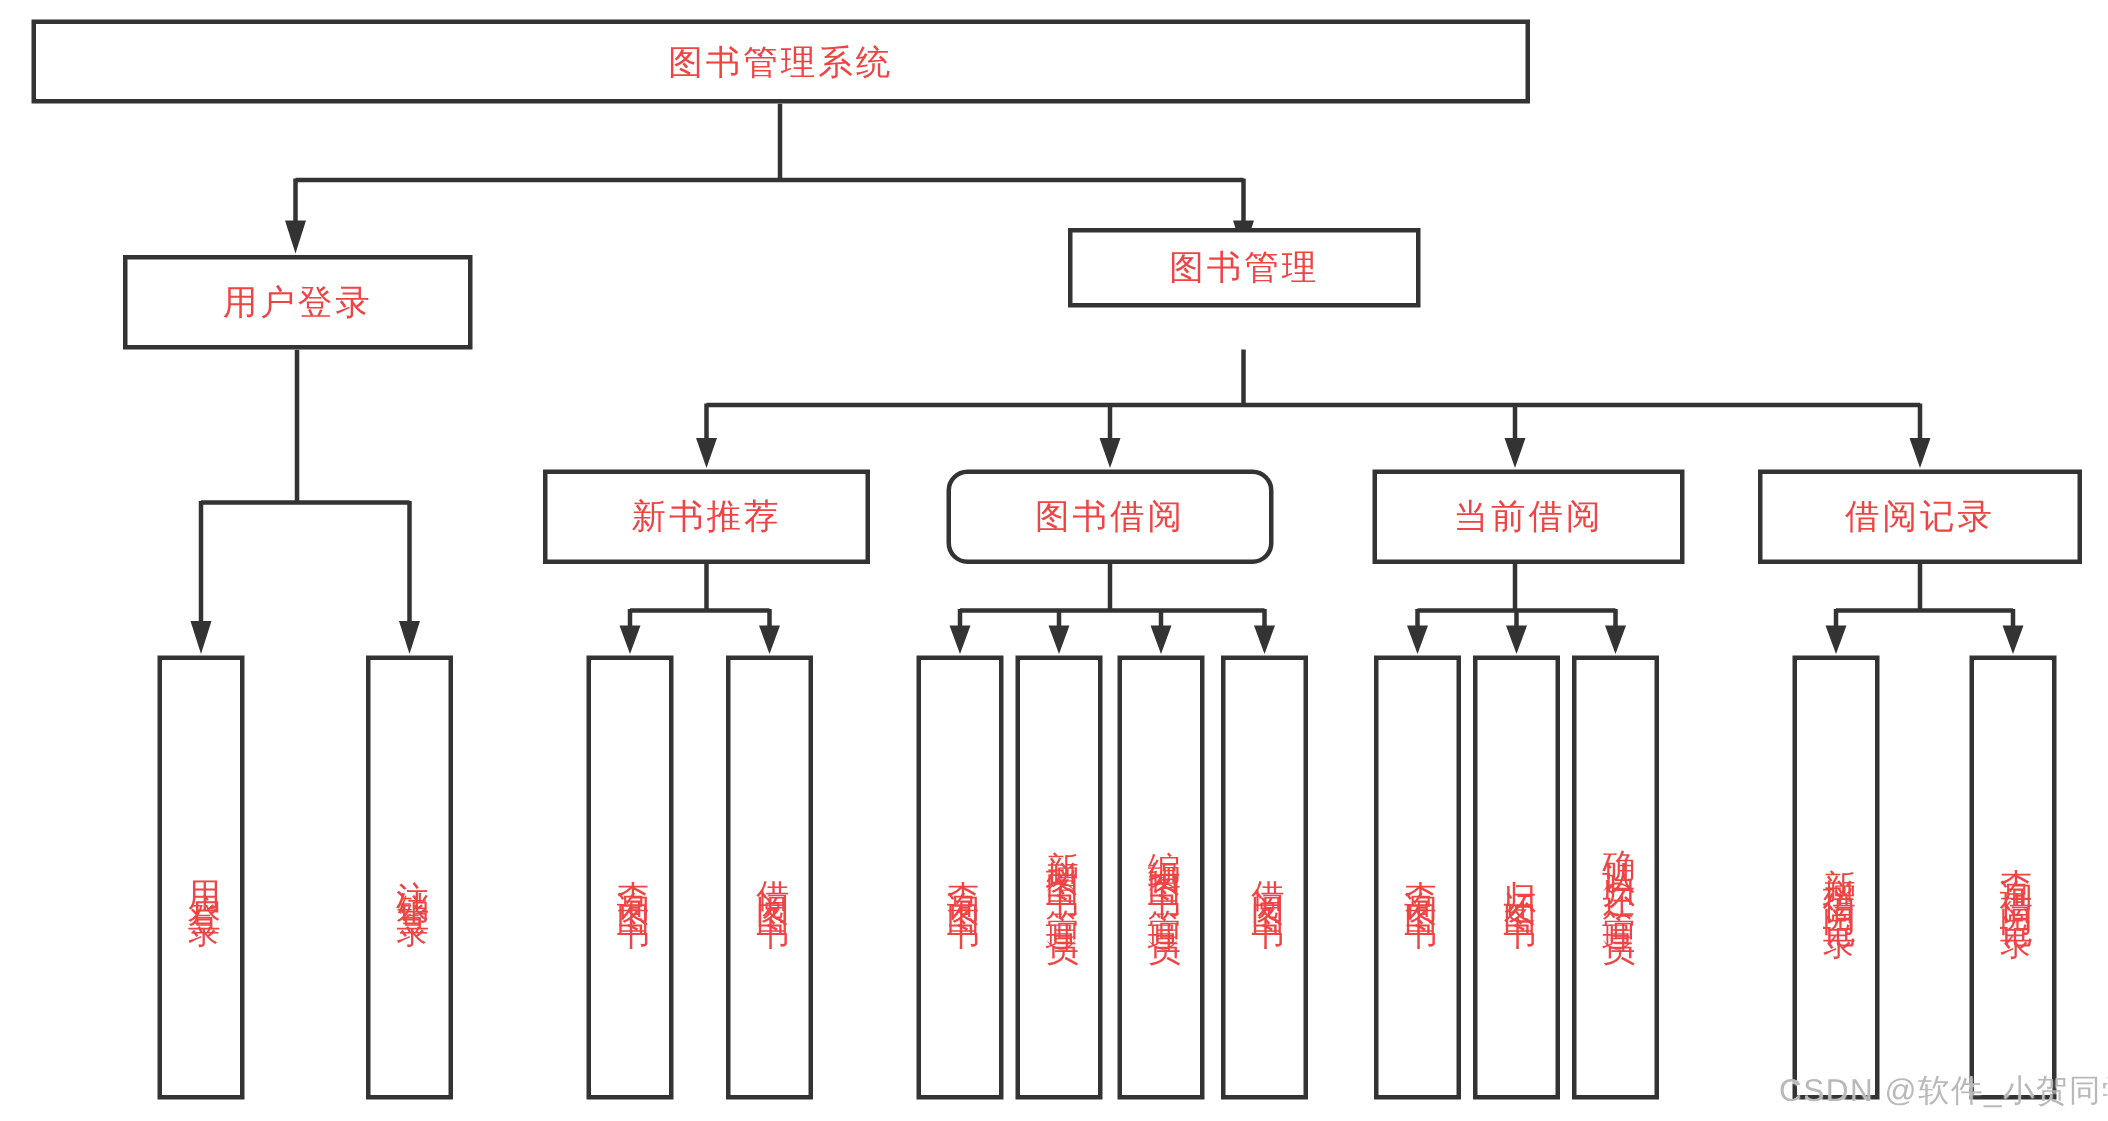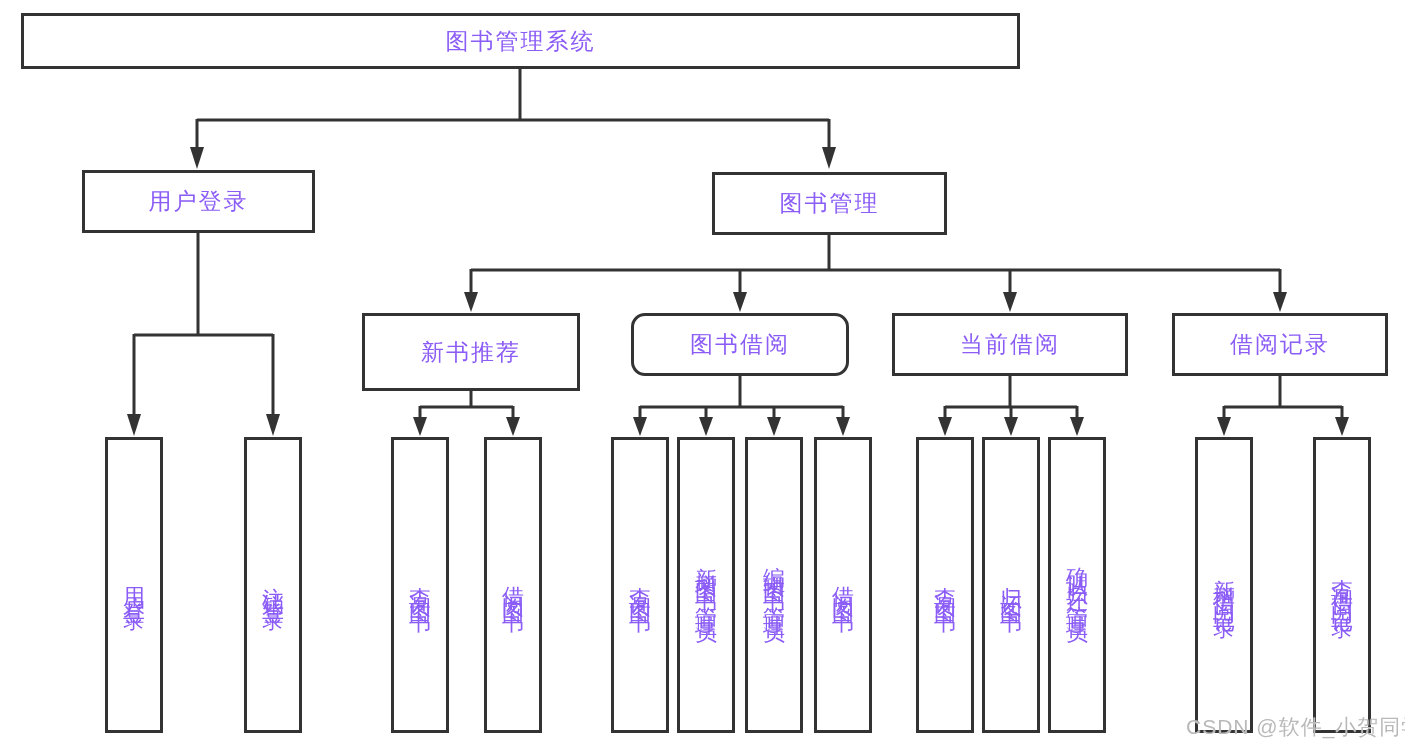--- a/index.html
+++ b/index.html
@@ -3,23 +3,24 @@
 <meta charset="utf-8">
 <style>
   html,body{margin:0;padding:0;background:#ffffff;}
   #canvas{
     position:relative;width:1405px;height:747px;background:#ffffff;
     font-family:"Liberation Sans","DejaVu Sans",sans-serif;overflow:hidden;
   }
   #connectors{position:absolute;left:0;top:0;z-index:1;}
   .node{
     position:absolute;box-sizing:border-box;background:#ffffff;
-    border:3px solid #333333;color:#8b5cf6;
+    border:3px solid #333333;color:#ef4444;
     display:flex;align-items:center;justify-content:center;
     z-index:2;
+    font-family:Liberation Mono, monospace;
   }
   .hnode{font-size:23px;letter-spacing:2px;}
   .vnode{
     writing-mode:vertical-rl;text-orientation:mixed;
     font-size:22px;letter-spacing:8px;line-height:1.1;
   }
   .watermark{
     position:absolute;left:1186px;top:713px;z-index:3;
     font-size:21px;color:#b9b9b9;letter-spacing:1px;white-space:nowrap;
     text-shadow:0 1px 1px rgba(255,255,255,0.8);
@@ -92,25 +93,25 @@
       <path d="M1004 417 L1018 417 L1011 436 Z"></path>
       <path d="M1070 417 L1084 417 L1077 436 Z"></path>
       <path d="M1217 417 L1231 417 L1224 436 Z"></path>
       <path d="M1335 417 L1349 417 L1342 436 Z"></path>
     </g>
   </svg>
 
   <div class="node hnode" style="left:21px;top:13px;width:999px;height:56px;">图书管理系统</div>
 
   <div class="node hnode" style="left:82px;top:170px;width:233px;height:63px;">用户登录</div>
-  <div class="node hnode" style="left:712px;top:172px;width:235px;height:63px;">图书管理</div>
+  <div class="node hnode" style="left:712px;top:152px;width:235px;height:53px;">图书管理</div>
 
-  <div class="node hnode" style="left:362px;top:313px;width:218px;height:78px;">新书推荐</div>
+  <div class="node hnode" style="left:362px;top:313px;width:218px;height:63px;">新书推荐</div>
   <div class="node hnode" style="left:631px;top:313px;width:218px;height:63px;border-radius:14px;">图书借阅</div>
-  <div class="node hnode" style="left:892px;top:313px;width:236px;height:63px;">当前借阅</div>
+  <div class="node hnode" style="left:915px;top:313px;width:208px;height:63px;">当前借阅</div>
   <div class="node hnode" style="left:1172px;top:313px;width:216px;height:63px;">借阅记录</div>
 
   <div class="node vnode" style="left:105px;top:437px;width:58px;height:296px;">用户登录</div>
   <div class="node vnode" style="left:244px;top:437px;width:58px;height:296px;">注销登录</div>
 
   <div class="node vnode" style="left:391px;top:437px;width:58px;height:296px;">查询图书</div>
   <div class="node vnode" style="left:484px;top:437px;width:58px;height:296px;">借阅图书</div>
 
   <div class="node vnode" style="left:611px;top:437px;width:58px;height:296px;">查询图书</div>
   <div class="node vnode" style="left:677px;top:437px;width:58px;height:296px;">新增图书（管理员）</div>

